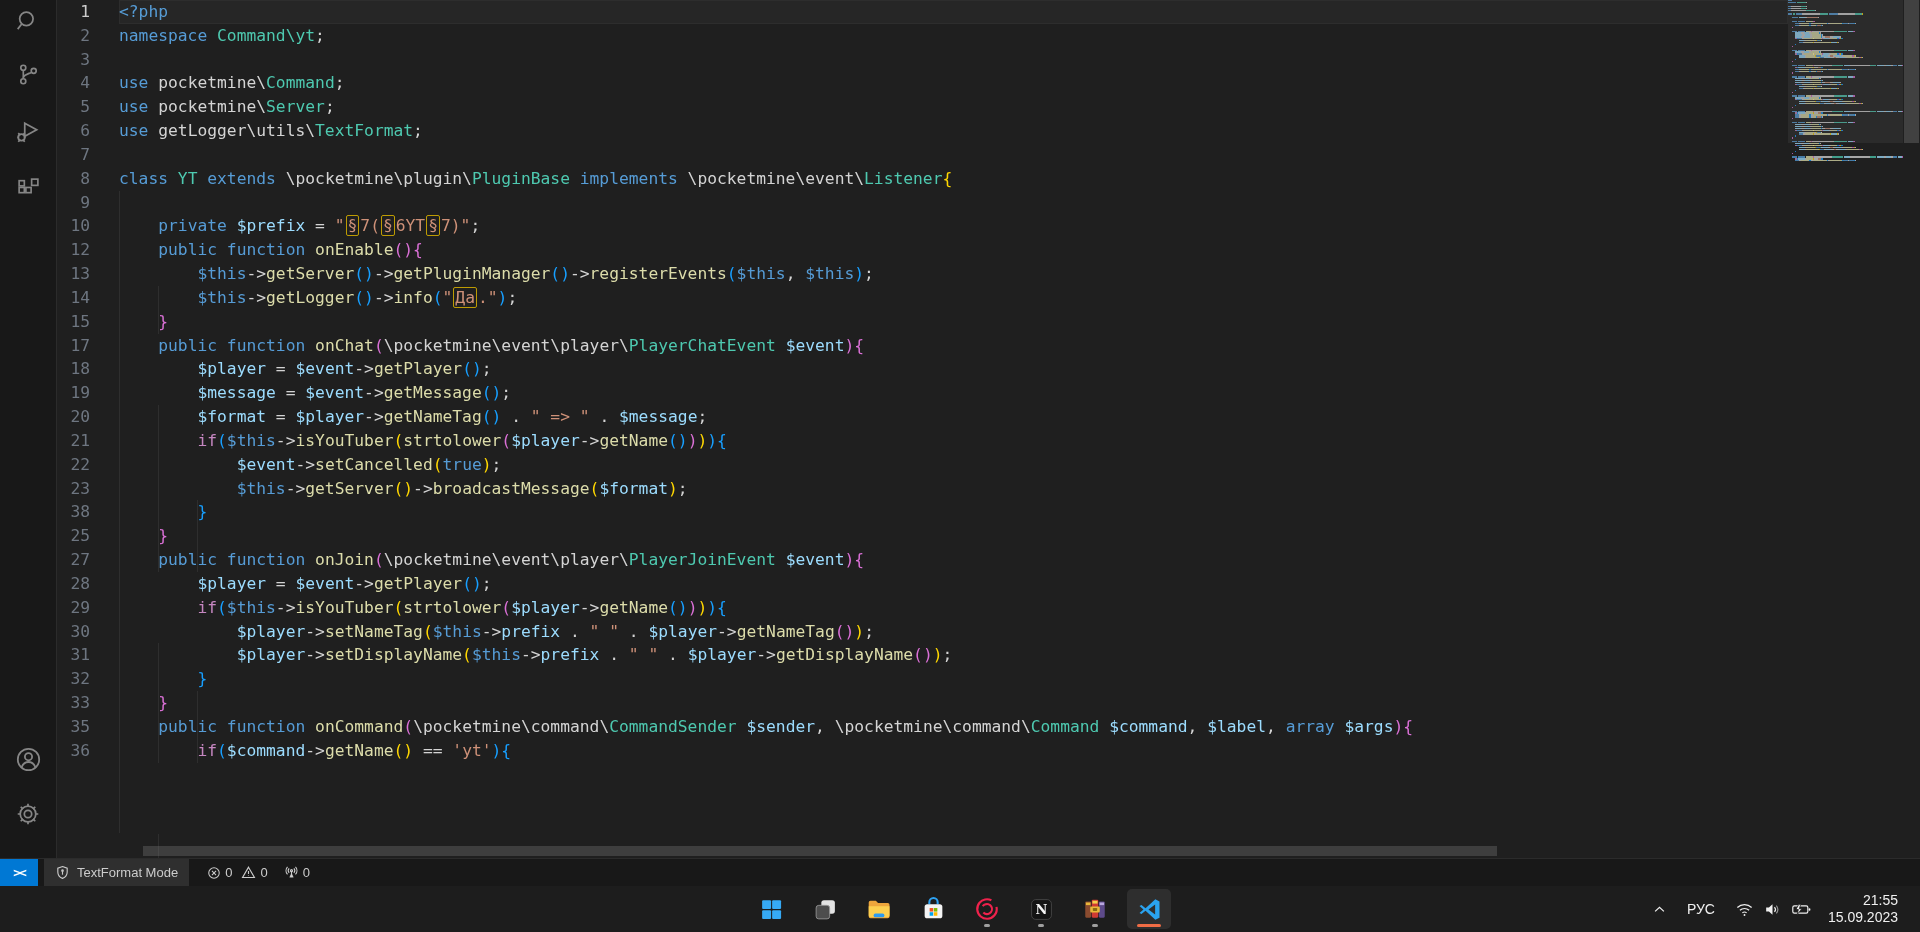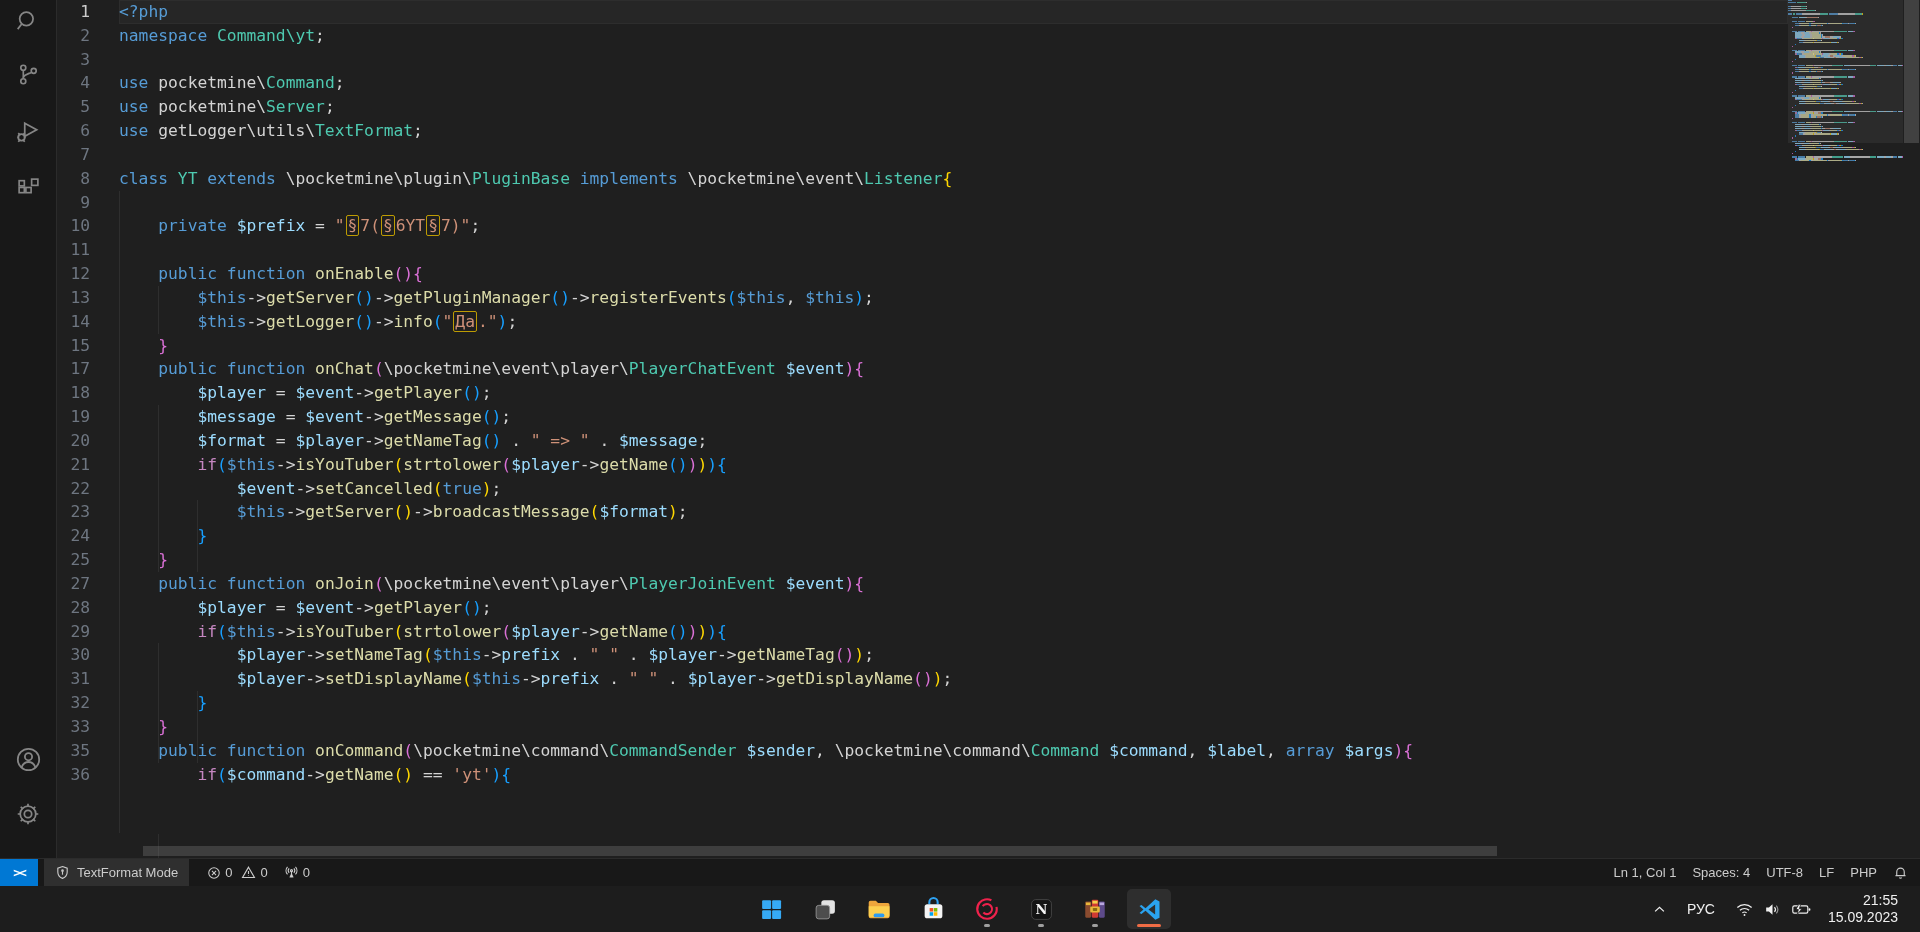--- a/index.html
+++ b/index.html
@@ -126,33 +126,32 @@
         <div class="row"><span class="ln active">1</span><span class="lc"><span style="color: rgb(86, 156, 214);">&lt;?php</span></span></div>
         <div class="row"><span class="ln">2</span><span class="lc"><span style="color: rgb(86, 156, 214);">namespace</span><span style="color: rgb(212, 212, 212);"> </span><span style="color: rgb(78, 201, 176);">Command\yt</span><span style="color: rgb(212, 212, 212);">;</span></span></div>
         <div class="row"><span class="ln">3</span><span class="lc"></span></div>
         <div class="row"><span class="ln">4</span><span class="lc"><span style="color: rgb(86, 156, 214);">use</span><span style="color: rgb(212, 212, 212);"> pocketmine\</span><span style="color: rgb(78, 201, 176);">Command</span><span style="color: rgb(212, 212, 212);">;</span></span></div>
         <div class="row"><span class="ln">5</span><span class="lc"><span style="color: rgb(86, 156, 214);">use</span><span style="color: rgb(212, 212, 212);"> pocketmine\</span><span style="color: rgb(78, 201, 176);">Server</span><span style="color: rgb(212, 212, 212);">;</span></span></div>
         <div class="row"><span class="ln">6</span><span class="lc"><span style="color: rgb(86, 156, 214);">use</span><span style="color: rgb(212, 212, 212);"> getLogger\utils\</span><span style="color: rgb(78, 201, 176);">TextFormat</span><span style="color: rgb(212, 212, 212);">;</span></span></div>
         <div class="row"><span class="ln">7</span><span class="lc"></span></div>
         <div class="row"><span class="ln">8</span><span class="lc"><span style="color: rgb(86, 156, 214);">class</span><span style="color: rgb(212, 212, 212);"> </span><span style="color: rgb(78, 201, 176);">YT</span><span style="color: rgb(212, 212, 212);"> </span><span style="color: rgb(86, 156, 214);">extends</span><span style="color: rgb(212, 212, 212);"> \pocketmine\plugin\</span><span style="color: rgb(78, 201, 176);">PluginBase</span><span style="color: rgb(212, 212, 212);"> </span><span style="color: rgb(86, 156, 214);">implements</span><span style="color: rgb(212, 212, 212);"> \pocketmine\event\</span><span style="color: rgb(78, 201, 176);">Listener</span><span style="color: rgb(255, 215, 0);">{</span></span></div>
         <div class="row"><span class="ln">9</span><span class="lc"></span></div>
         <div class="row"><span class="ln">10</span><span class="lc"><span style="color: rgb(212, 212, 212);">    </span><span style="color: rgb(86, 156, 214);">private</span><span style="color: rgb(212, 212, 212);"> </span><span style="color: rgb(156, 220, 254);">$prefix</span><span style="color: rgb(212, 212, 212);"> = </span><span style="color: rgb(206, 145, 120);">"</span><span class="tk-uhl" style="color: rgb(206, 145, 120);">§</span><span style="color: rgb(206, 145, 120);">7(</span><span class="tk-uhl" style="color: rgb(206, 145, 120);">§</span><span style="color: rgb(206, 145, 120);">6YT</span><span class="tk-uhl" style="color: rgb(206, 145, 120);">§</span><span style="color: rgb(206, 145, 120);">7)"</span><span style="color: rgb(212, 212, 212);">;</span></span></div>
-        <div class="row"><span class="ln">11</span><span class="lc"></span></div>
         <div class="row"><span class="ln">12</span><span class="lc"><span style="color: rgb(212, 212, 212);">    </span><span style="color: rgb(86, 156, 214);">public</span><span style="color: rgb(212, 212, 212);"> </span><span style="color: rgb(86, 156, 214);">function</span><span style="color: rgb(212, 212, 212);"> </span><span style="color: rgb(220, 220, 170);">onEnable</span><span style="color: rgb(218, 112, 214);">(){</span></span></div>
         <div class="row"><span class="ln">13</span><span class="lc"><span style="color: rgb(212, 212, 212);">        </span><span style="color: rgb(86, 156, 214);">$this</span><span style="color: rgb(212, 212, 212);">-&gt;</span><span style="color: rgb(220, 220, 170);">getServer</span><span style="color: rgb(23, 159, 255);">()</span><span style="color: rgb(212, 212, 212);">-&gt;</span><span style="color: rgb(220, 220, 170);">getPluginManager</span><span style="color: rgb(23, 159, 255);">()</span><span style="color: rgb(212, 212, 212);">-&gt;</span><span style="color: rgb(220, 220, 170);">registerEvents</span><span style="color: rgb(23, 159, 255);">(</span><span style="color: rgb(86, 156, 214);">$this</span><span style="color: rgb(212, 212, 212);">, </span><span style="color: rgb(86, 156, 214);">$this</span><span style="color: rgb(23, 159, 255);">)</span><span style="color: rgb(212, 212, 212);">;</span></span></div>
         <div class="row"><span class="ln">14</span><span class="lc"><span style="color: rgb(212, 212, 212);">        </span><span style="color: rgb(86, 156, 214);">$this</span><span style="color: rgb(212, 212, 212);">-&gt;</span><span style="color: rgb(220, 220, 170);">getLogger</span><span style="color: rgb(23, 159, 255);">()</span><span style="color: rgb(212, 212, 212);">-&gt;</span><span style="color: rgb(220, 220, 170);">info</span><span style="color: rgb(23, 159, 255);">(</span><span style="color: rgb(206, 145, 120);">"</span><span class="tk-uhl" style="color: rgb(206, 145, 120);">Да</span><span style="color: rgb(206, 145, 120);">."</span><span style="color: rgb(23, 159, 255);">)</span><span style="color: rgb(212, 212, 212);">;</span></span></div>
         <div class="row"><span class="ln">15</span><span class="lc"><span style="color: rgb(212, 212, 212);">    </span><span style="color: rgb(218, 112, 214);">}</span></span></div>
         <div class="row"><span class="ln">17</span><span class="lc"><span style="color: rgb(212, 212, 212);">    </span><span style="color: rgb(86, 156, 214);">public</span><span style="color: rgb(212, 212, 212);"> </span><span style="color: rgb(86, 156, 214);">function</span><span style="color: rgb(212, 212, 212);"> </span><span style="color: rgb(220, 220, 170);">onChat</span><span style="color: rgb(218, 112, 214);">(</span><span style="color: rgb(212, 212, 212);">\pocketmine\event\player\</span><span style="color: rgb(78, 201, 176);">PlayerChatEvent</span><span style="color: rgb(212, 212, 212);"> </span><span style="color: rgb(156, 220, 254);">$event</span><span style="color: rgb(218, 112, 214);">)</span><span style="color: rgb(218, 112, 214);">{</span></span></div>
         <div class="row"><span class="ln">18</span><span class="lc"><span style="color: rgb(212, 212, 212);">        </span><span style="color: rgb(156, 220, 254);">$player</span><span style="color: rgb(212, 212, 212);"> = </span><span style="color: rgb(156, 220, 254);">$event</span><span style="color: rgb(212, 212, 212);">-&gt;</span><span style="color: rgb(220, 220, 170);">getPlayer</span><span style="color: rgb(23, 159, 255);">()</span><span style="color: rgb(212, 212, 212);">;</span></span></div>
         <div class="row"><span class="ln">19</span><span class="lc"><span style="color: rgb(212, 212, 212);">        </span><span style="color: rgb(156, 220, 254);">$message</span><span style="color: rgb(212, 212, 212);"> = </span><span style="color: rgb(156, 220, 254);">$event</span><span style="color: rgb(212, 212, 212);">-&gt;</span><span style="color: rgb(220, 220, 170);">getMessage</span><span style="color: rgb(23, 159, 255);">()</span><span style="color: rgb(212, 212, 212);">;</span></span></div>
         <div class="row"><span class="ln">20</span><span class="lc"><span style="color: rgb(212, 212, 212);">        </span><span style="color: rgb(156, 220, 254);">$format</span><span style="color: rgb(212, 212, 212);"> = </span><span style="color: rgb(156, 220, 254);">$player</span><span style="color: rgb(212, 212, 212);">-&gt;</span><span style="color: rgb(220, 220, 170);">getNameTag</span><span style="color: rgb(23, 159, 255);">()</span><span style="color: rgb(212, 212, 212);"> . </span><span style="color: rgb(206, 145, 120);">" =&gt; "</span><span style="color: rgb(212, 212, 212);"> . </span><span style="color: rgb(156, 220, 254);">$message</span><span style="color: rgb(212, 212, 212);">;</span></span></div>
         <div class="row"><span class="ln">21</span><span class="lc"><span style="color: rgb(212, 212, 212);">        </span><span style="color: rgb(197, 134, 192);">if</span><span style="color: rgb(23, 159, 255);">(</span><span style="color: rgb(86, 156, 214);">$this</span><span style="color: rgb(212, 212, 212);">-&gt;</span><span style="color: rgb(220, 220, 170);">isYouTuber</span><span style="color: rgb(255, 215, 0);">(</span><span style="color: rgb(220, 220, 170);">strtolower</span><span style="color: rgb(218, 112, 214);">(</span><span style="color: rgb(156, 220, 254);">$player</span><span style="color: rgb(212, 212, 212);">-&gt;</span><span style="color: rgb(220, 220, 170);">getName</span><span style="color: rgb(23, 159, 255);">()</span><span style="color: rgb(218, 112, 214);">)</span><span style="color: rgb(255, 215, 0);">)</span><span style="color: rgb(23, 159, 255);">)</span><span style="color: rgb(23, 159, 255);">{</span></span></div>
         <div class="row"><span class="ln">22</span><span class="lc"><span style="color: rgb(212, 212, 212);">            </span><span style="color: rgb(156, 220, 254);">$event</span><span style="color: rgb(212, 212, 212);">-&gt;</span><span style="color: rgb(220, 220, 170);">setCancelled</span><span style="color: rgb(255, 215, 0);">(</span><span style="color: rgb(86, 156, 214);">true</span><span style="color: rgb(255, 215, 0);">)</span><span style="color: rgb(212, 212, 212);">;</span></span></div>
         <div class="row"><span class="ln">23</span><span class="lc"><span style="color: rgb(212, 212, 212);">            </span><span style="color: rgb(86, 156, 214);">$this</span><span style="color: rgb(212, 212, 212);">-&gt;</span><span style="color: rgb(220, 220, 170);">getServer</span><span style="color: rgb(255, 215, 0);">()</span><span style="color: rgb(212, 212, 212);">-&gt;</span><span style="color: rgb(220, 220, 170);">broadcastMessage</span><span style="color: rgb(255, 215, 0);">(</span><span style="color: rgb(156, 220, 254);">$format</span><span style="color: rgb(255, 215, 0);">)</span><span style="color: rgb(212, 212, 212);">;</span></span></div>
-        <div class="row"><span class="ln">24</span><span class="lc"><span style="color: rgb(212, 212, 212);">        </span><span style="color: rgb(23, 159, 255);">}</span></span></div>
+        <div class="row"><span class="ln">38</span><span class="lc"><span style="color: rgb(212, 212, 212);">        </span><span style="color: rgb(23, 159, 255);">}</span></span></div>
         <div class="row"><span class="ln">25</span><span class="lc"><span style="color: rgb(212, 212, 212);">    </span><span style="color: rgb(218, 112, 214);">}</span></span></div>
         <div class="row"><span class="ln">27</span><span class="lc"><span style="color: rgb(212, 212, 212);">    </span><span style="color: rgb(86, 156, 214);">public</span><span style="color: rgb(212, 212, 212);"> </span><span style="color: rgb(86, 156, 214);">function</span><span style="color: rgb(212, 212, 212);"> </span><span style="color: rgb(220, 220, 170);">onJoin</span><span style="color: rgb(218, 112, 214);">(</span><span style="color: rgb(212, 212, 212);">\pocketmine\event\player\</span><span style="color: rgb(78, 201, 176);">PlayerJoinEvent</span><span style="color: rgb(212, 212, 212);"> </span><span style="color: rgb(156, 220, 254);">$event</span><span style="color: rgb(218, 112, 214);">)</span><span style="color: rgb(218, 112, 214);">{</span></span></div>
         <div class="row"><span class="ln">28</span><span class="lc"><span style="color: rgb(212, 212, 212);">        </span><span style="color: rgb(156, 220, 254);">$player</span><span style="color: rgb(212, 212, 212);"> = </span><span style="color: rgb(156, 220, 254);">$event</span><span style="color: rgb(212, 212, 212);">-&gt;</span><span style="color: rgb(220, 220, 170);">getPlayer</span><span style="color: rgb(23, 159, 255);">()</span><span style="color: rgb(212, 212, 212);">;</span></span></div>
         <div class="row"><span class="ln">29</span><span class="lc"><span style="color: rgb(212, 212, 212);">        </span><span style="color: rgb(197, 134, 192);">if</span><span style="color: rgb(23, 159, 255);">(</span><span style="color: rgb(86, 156, 214);">$this</span><span style="color: rgb(212, 212, 212);">-&gt;</span><span style="color: rgb(220, 220, 170);">isYouTuber</span><span style="color: rgb(255, 215, 0);">(</span><span style="color: rgb(220, 220, 170);">strtolower</span><span style="color: rgb(218, 112, 214);">(</span><span style="color: rgb(156, 220, 254);">$player</span><span style="color: rgb(212, 212, 212);">-&gt;</span><span style="color: rgb(220, 220, 170);">getName</span><span style="color: rgb(23, 159, 255);">()</span><span style="color: rgb(218, 112, 214);">)</span><span style="color: rgb(255, 215, 0);">)</span><span style="color: rgb(23, 159, 255);">)</span><span style="color: rgb(23, 159, 255);">{</span></span></div>
         <div class="row"><span class="ln">30</span><span class="lc"><span style="color: rgb(212, 212, 212);">            </span><span style="color: rgb(156, 220, 254);">$player</span><span style="color: rgb(212, 212, 212);">-&gt;</span><span style="color: rgb(220, 220, 170);">setNameTag</span><span style="color: rgb(255, 215, 0);">(</span><span style="color: rgb(86, 156, 214);">$this</span><span style="color: rgb(212, 212, 212);">-&gt;</span><span style="color: rgb(156, 220, 254);">prefix</span><span style="color: rgb(212, 212, 212);"> . </span><span style="color: rgb(206, 145, 120);">" "</span><span style="color: rgb(212, 212, 212);"> . </span><span style="color: rgb(156, 220, 254);">$player</span><span style="color: rgb(212, 212, 212);">-&gt;</span><span style="color: rgb(220, 220, 170);">getNameTag</span><span style="color: rgb(218, 112, 214);">()</span><span style="color: rgb(255, 215, 0);">)</span><span style="color: rgb(212, 212, 212);">;</span></span></div>
         <div class="row"><span class="ln">31</span><span class="lc"><span style="color: rgb(212, 212, 212);">            </span><span style="color: rgb(156, 220, 254);">$player</span><span style="color: rgb(212, 212, 212);">-&gt;</span><span style="color: rgb(220, 220, 170);">setDisplayName</span><span style="color: rgb(255, 215, 0);">(</span><span style="color: rgb(86, 156, 214);">$this</span><span style="color: rgb(212, 212, 212);">-&gt;</span><span style="color: rgb(156, 220, 254);">prefix</span><span style="color: rgb(212, 212, 212);"> . </span><span style="color: rgb(206, 145, 120);">" "</span><span style="color: rgb(212, 212, 212);"> . </span><span style="color: rgb(156, 220, 254);">$player</span><span style="color: rgb(212, 212, 212);">-&gt;</span><span style="color: rgb(220, 220, 170);">getDisplayName</span><span style="color: rgb(218, 112, 214);">()</span><span style="color: rgb(255, 215, 0);">)</span><span style="color: rgb(212, 212, 212);">;</span></span></div>
         <div class="row"><span class="ln">32</span><span class="lc"><span style="color: rgb(212, 212, 212);">        </span><span style="color: rgb(23, 159, 255);">}</span></span></div>
         <div class="row"><span class="ln">33</span><span class="lc"><span style="color: rgb(212, 212, 212);">    </span><span style="color: rgb(218, 112, 214);">}</span></span></div>
         <div class="row"><span class="ln">35</span><span class="lc"><span style="color: rgb(212, 212, 212);">    </span><span style="color: rgb(86, 156, 214);">public</span><span style="color: rgb(212, 212, 212);"> </span><span style="color: rgb(86, 156, 214);">function</span><span style="color: rgb(212, 212, 212);"> </span><span style="color: rgb(220, 220, 170);">onCommand</span><span style="color: rgb(218, 112, 214);">(</span><span style="color: rgb(212, 212, 212);">\pocketmine\command\</span><span style="color: rgb(78, 201, 176);">CommandSender</span><span style="color: rgb(212, 212, 212);"> </span><span style="color: rgb(156, 220, 254);">$sender</span><span style="color: rgb(212, 212, 212);">, </span><span style="color: rgb(212, 212, 212);">\pocketmine\command\</span><span style="color: rgb(78, 201, 176);">Command</span><span style="color: rgb(212, 212, 212);"> </span><span style="color: rgb(156, 220, 254);">$command</span><span style="color: rgb(212, 212, 212);">, </span><span style="color: rgb(156, 220, 254);">$label</span><span style="color: rgb(212, 212, 212);">, </span><span style="color: rgb(86, 156, 214);">array</span><span style="color: rgb(212, 212, 212);"> </span><span style="color: rgb(156, 220, 254);">$args</span><span style="color: rgb(218, 112, 214);">)</span><span style="color: rgb(218, 112, 214);">{</span></span></div>
         <div class="row"><span class="ln">36</span><span class="lc"><span style="color: rgb(212, 212, 212);">        </span><span style="color: rgb(197, 134, 192);">if</span><span style="color: rgb(23, 159, 255);">(</span><span style="color: rgb(156, 220, 254);">$command</span><span style="color: rgb(212, 212, 212);">-&gt;</span><span style="color: rgb(220, 220, 170);">getName</span><span style="color: rgb(255, 215, 0);">()</span><span style="color: rgb(212, 212, 212);"> == </span><span style="color: rgb(206, 145, 120);">'yt'</span><span style="color: rgb(23, 159, 255);">)</span><span style="color: rgb(23, 159, 255);">{</span></span></div>
@@ -287,43 +286,20 @@
     <div class="sb-item" style="gap:4px;">
       <svg width="15" height="15" viewBox="0 0 24 24" style="stroke-width:1.8">
           <circle cx="12" cy="9" r="1.6"></circle>
           <path d="M12 11 v9 M9.5 20 L12 14.5 L14.5 20"></path>
           <path d="M8.2 12.5 a5.3 5.3 0 0 1 0-7 M15.8 5.5 a5.3 5.3 0 0 1 0 7"></path>
           <path d="M5.6 15 a9 9 0 0 1 0-12 M18.4 3 a9 9 0 0 1 0 12"></path>
         </svg>
       <span>0</span>
     </div>
 
-    <div class="sb-right">
-      <div class="sb-item">
-          <span>Ln 1, Col 1</span>
-        </div>
-      <div class="sb-item">
-          <span>Spaces: 4</span>
-        </div>
-      <div class="sb-item">
-          <span>UTF-8</span>
-        </div>
-      <div class="sb-item">
-          <span>LF</span>
-        </div>
-      <div class="sb-item">
-          <span>PHP</span>
-        </div>
-      <div class="sb-item" style="padding-right:12px">
-        <svg width="15" height="15" viewBox="0 0 24 24" style="stroke-width:1.8">
-            <path d="M6 17 v-6 a6 6 0 0 1 12 0 v6 M4 17 h16"></path>
-            <path d="M10.3 20 a1.8 1.8 0 0 0 3.4 0"></path>
-          </svg>
-      </div>
-    </div>
   </div>
 
   <div id="taskbar">
     <div id="tb-center">
 
       <div class="tb-btn">
         <svg width="25" height="25" viewBox="0 0 24 24">
           <rect x="3" y="3" width="8.6" height="8.6" rx="1" fill="#36aaf5"></rect>
             <rect x="12.6" y="3" width="8.6" height="8.6" rx="1" fill="#36aaf5"></rect>
           <rect x="3" y="12.6" width="8.6" height="8.6" rx="1" fill="#36aaf5"></rect>

